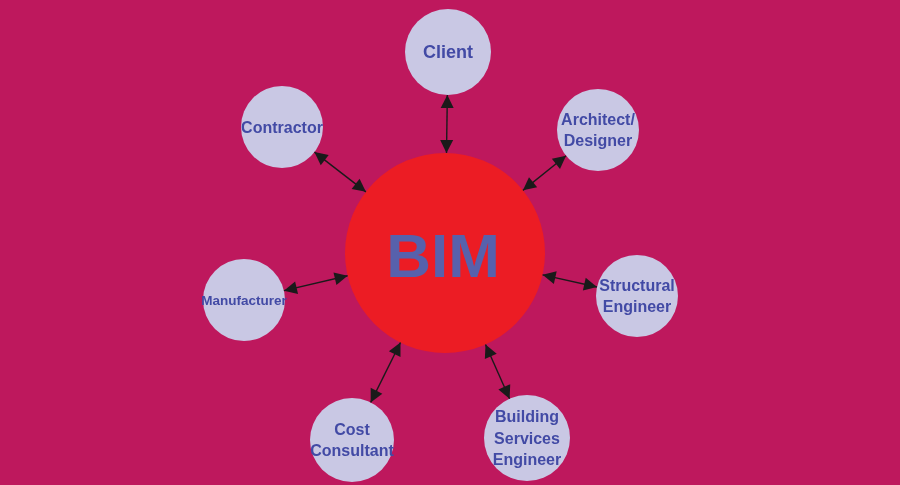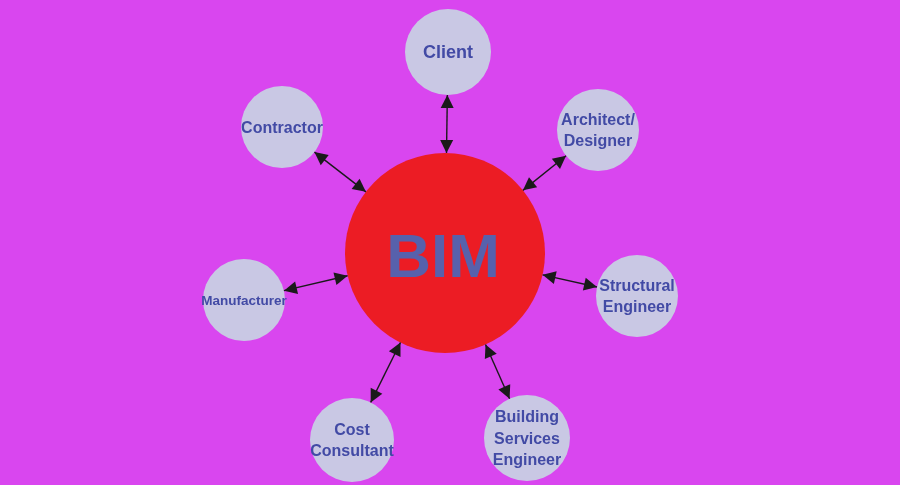--- a/index.html
+++ b/index.html
@@ -4,21 +4,21 @@
 <style>
   html, body {
     margin: 0;
     padding: 0;
     background: #ffffff;
   }
   .stage {
     position: relative;
     width: 900px;
     height: 485px;
-    background: #d946ef;
+    background: #be185d;
     overflow: hidden;
     font-family: "Liberation Sans", sans-serif;
   }
   svg text {
     font-family: "Liberation Sans", "DejaVu Sans", sans-serif;
     font-weight: bold;
   }
 </style>
 </head>
 <body>

